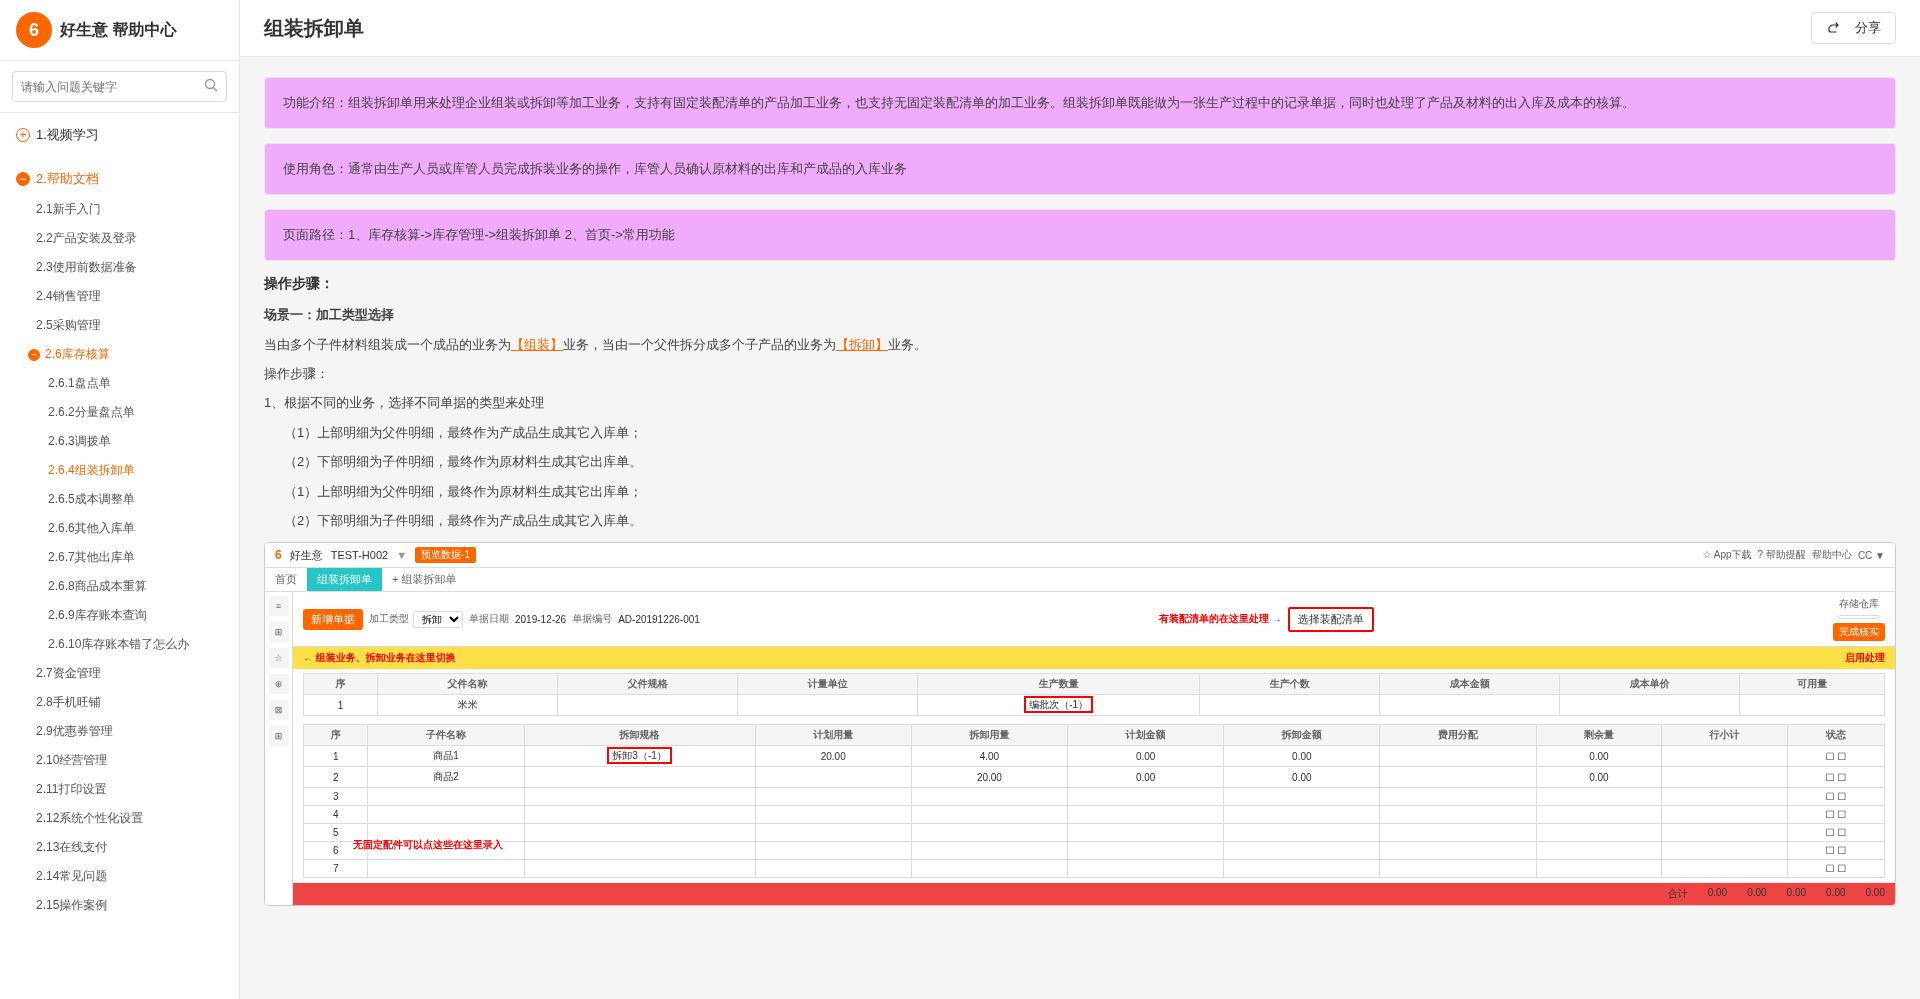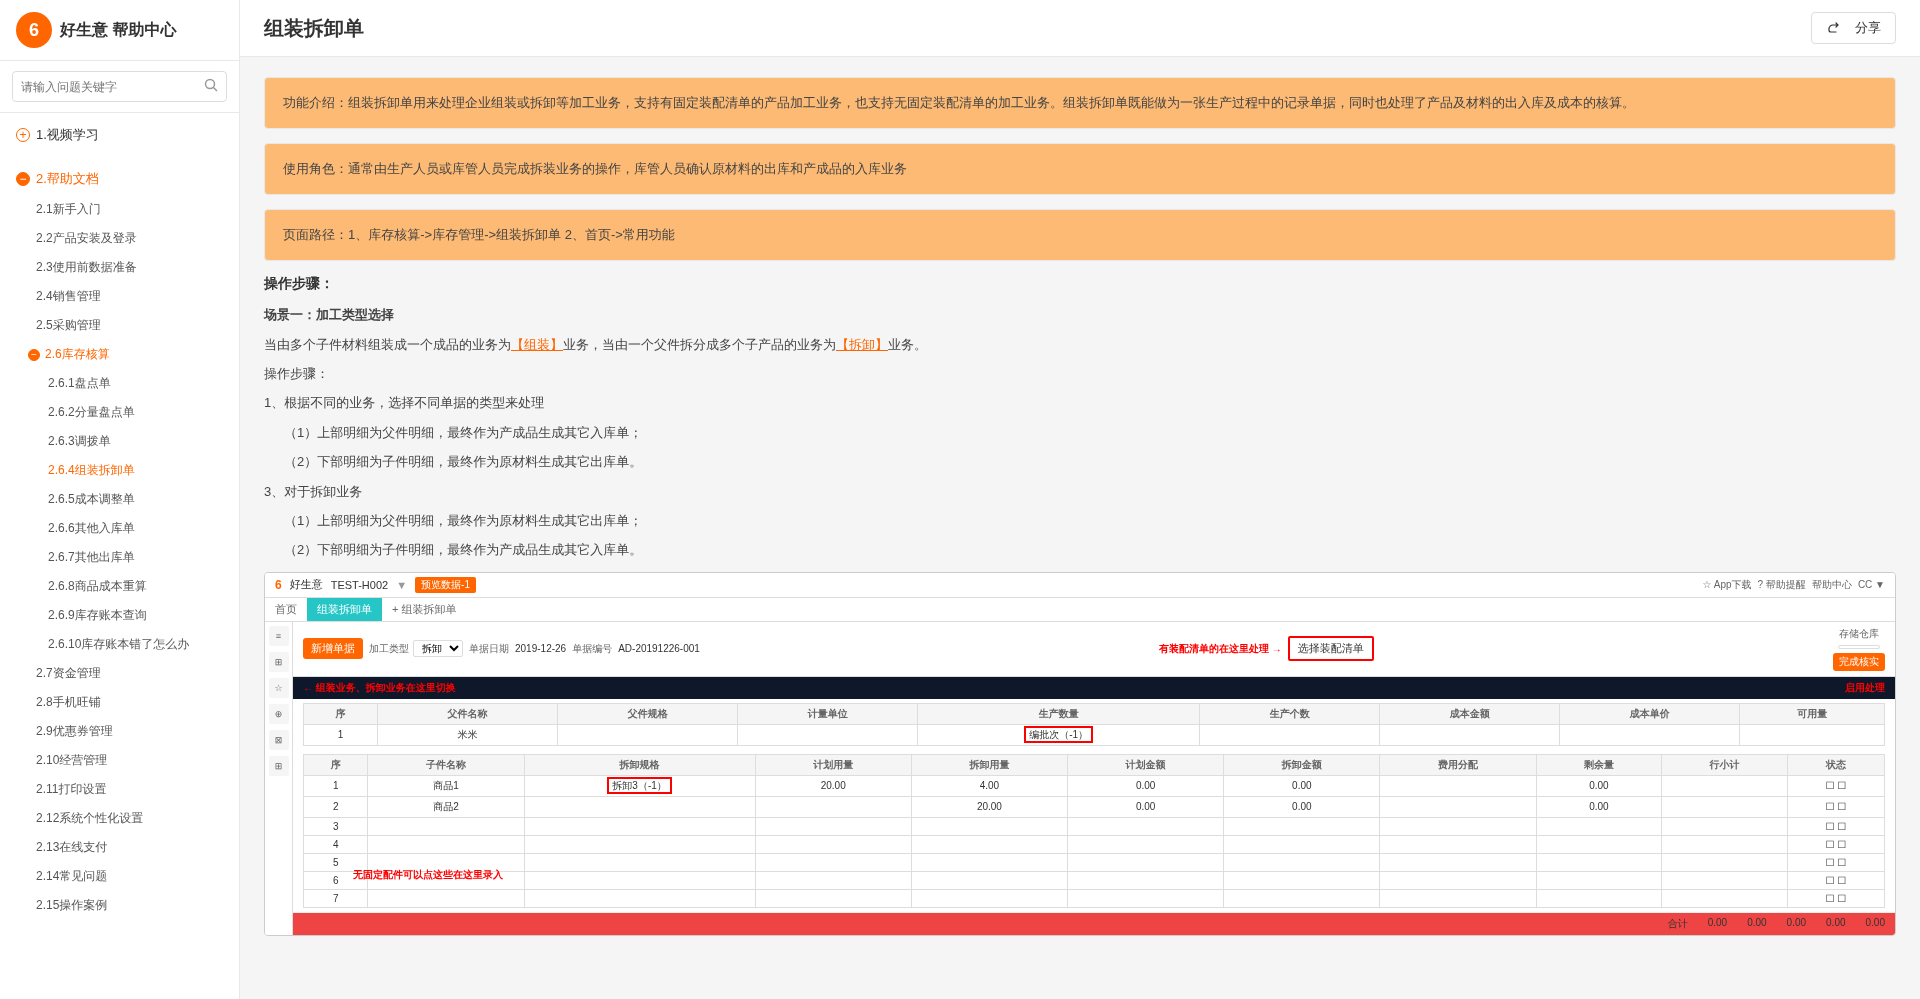--- a/index.html
+++ b/index.html
@@ -172,21 +172,21 @@
       display: flex;
       align-items: center;
       gap: 15px;
     }
     #content-area {
       flex: 1;
       overflow-y: auto;
       padding: 20px 24px;
     }
     .info-box {
-      background: #fdba74;
+      background: #f0abfc;
       border: 1px solid #e8e8e8;
       border-radius: 4px;
       padding: 14px 18px;
       margin-bottom: 14px;
       font-size: 13px;
       line-height: 1.7;
       color: #444;
     }
     .section-title {
       font-size: 14px;
@@ -406,21 +406,20 @@
         <strong>场景一：加工类型选择</strong>
       </div>
       <div class="step-text">
         当由多个子件材料组装成一个成品的业务为<span class="highlight-link">【组装】</span>业务，当由一个父件拆分成多个子产品的业务为<span class="highlight-link">【拆卸】</span>业务。
       </div>
 
       <div class="step-text">操作步骤：</div>
       <div class="step-text">1、根据不同的业务，选择不同单据的类型来处理</div>
       <div class="step-text indent">（1）上部明细为父件明细，最终作为产成品生成其它入库单；</div>
       <div class="step-text indent">（2）下部明细为子件明细，最终作为原材料生成其它出库单。</div>
-      <div class="step-text">3、对于拆卸业务</div>
       <div class="step-text indent">（1）上部明细为父件明细，最终作为原材料生成其它出库单；</div>
       <div class="step-text indent">（2）下部明细为子件明细，最终作为产成品生成其它入库单。</div>
 
       <div class="screenshot-container">
         <div class="mock-app">
 
           <div class="mock-titlebar">
             <div style="display:flex;align-items:center;gap:8px;">
               <span style="color:#f60;font-weight:bold;font-size:12px;">6</span>
               <span>好生意</span>
@@ -474,21 +473,21 @@
                   <button class="mock-btn-outline" style="border:2px solid red;margin-left:6px;">选择装配清单</button>
                 </div>
 
                 <div style="display:flex;align-items:center;gap:4px;flex-direction:column;">
                   <span style="font-size:10px;color:#666;">存储仓库</span>
                   <div style="border:1px solid #ddd;border-radius:2px;padding:1px 20px;font-size:10px;background:#fff;"></div>
                   <button class="mock-btn-orange" style="font-size:10px;padding:2px 6px;">完成核实</button>
                 </div>
               </div>
 
-              <div style="background:#0f172a;padding:4px 10px;display:flex;align-items:center;gap:0;">
+              <div style="background:#fde047;padding:4px 10px;display:flex;align-items:center;gap:0;">
                 <span class="red-label">← 组装业务、拆卸业务在这里切换</span>
                 <span style="flex:1;"></span>
                 <span class="red-label">启用处理</span>
               </div>
 
               <div style="background:#fff;padding:4px 10px;">
                 <table class="mock-table">
                   <thead>
                     <tr>
                       <th>序</th>

